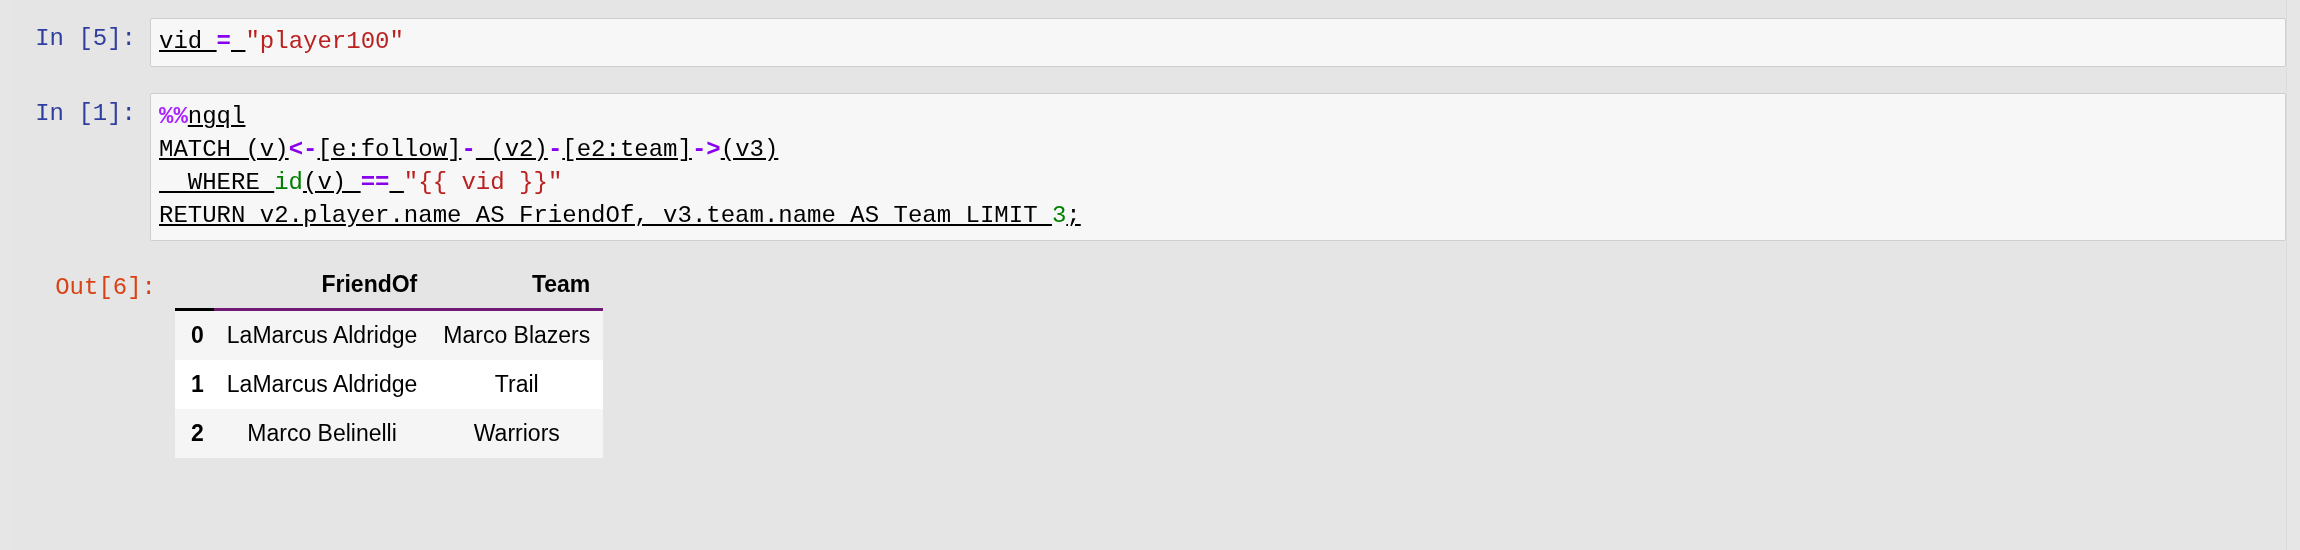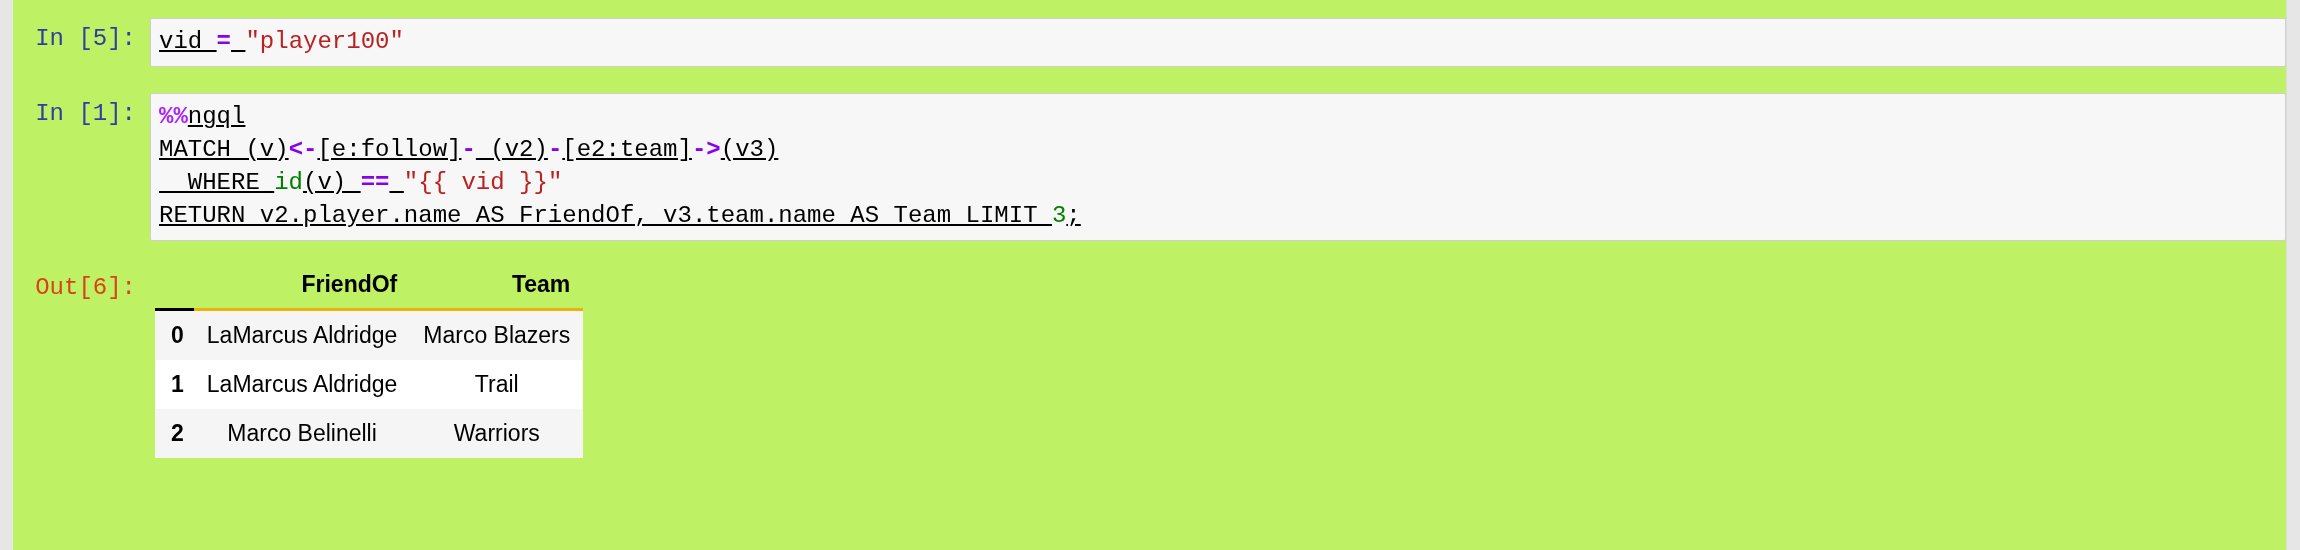--- a/index.html
+++ b/index.html
@@ -25,21 +25,21 @@
   }
   .edge-strip.left  { left: 0; }
   .edge-strip.right { right: 0; border-left: 1px solid #dcdcdc; }
 
   .notebook {
     position: absolute;
     left: 13px;
     right: 14px;
     top: 0;
     bottom: 0;
-    background: #bef264;
+    background: #e5e5e5;
     padding-top: 18px;
     box-sizing: border-box;
   }
 
   
   .cell {
     display: flex;
     align-items: flex-start;
     margin-bottom: 26px;
   }
@@ -50,21 +50,21 @@
     text-align: right;
     padding-right: 14px;
     box-sizing: border-box;
     font-family: "Liberation Mono", monospace;
     font-size: 24px;
     line-height: 33px;
     white-space: pre;
     padding-top: 4px;
   }
   .prompt.in  { color: #303f9f; }
-  .prompt.out { color: #d84315; }
+  .prompt.out { color: #d84315; margin-left: 20px; }
 
   .input-area {
     flex: 1 1 auto;
     background: #f7f7f7;
     border: 1px solid #cfcfcf;
     border-radius: 2px;
     padding: 6px 0 8px 8px;
     box-sizing: border-box;
   }
 
@@ -96,21 +96,21 @@
     border: none;
     font-size: 23px;
     font-family: "Liberation Sans", sans-serif;
     margin-left: 5px;
   }
   table.df thead th {
     font-weight: bold;
     text-align: right;
     padding: 4px 13px 10px 13px;
     border: none;
-    border-bottom: 3px solid #eab308;
+    border-bottom: 3px solid #701a75;
     color: #000000;
     white-space: nowrap;
   }
   table.df thead th.idx-head {
     border-bottom: 3px solid #000000;
   }
   table.df tbody td {
     text-align: center;
     padding: 11px 13px;
     border: none;

